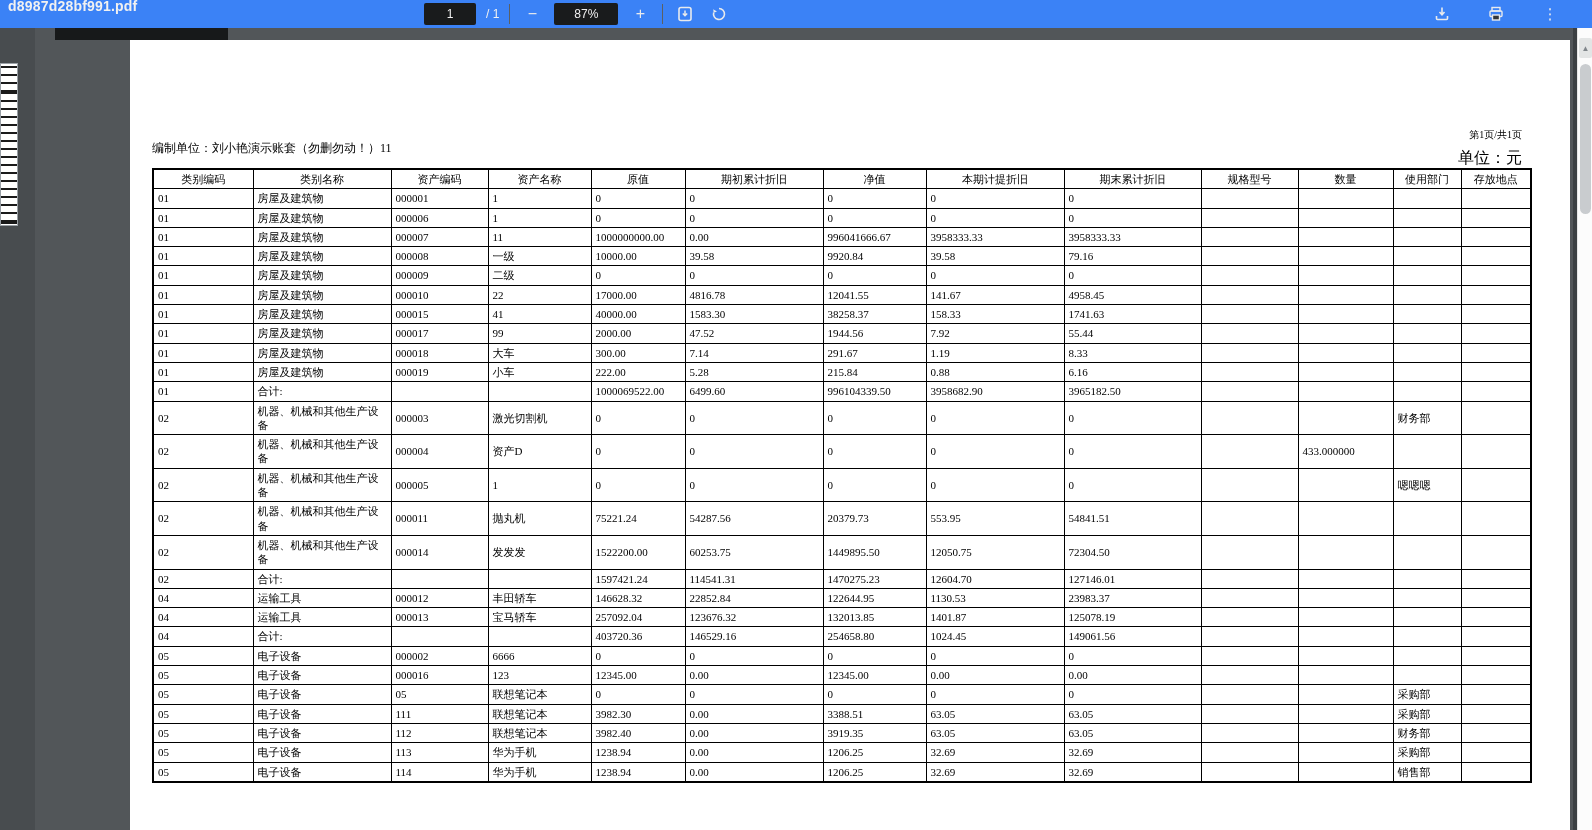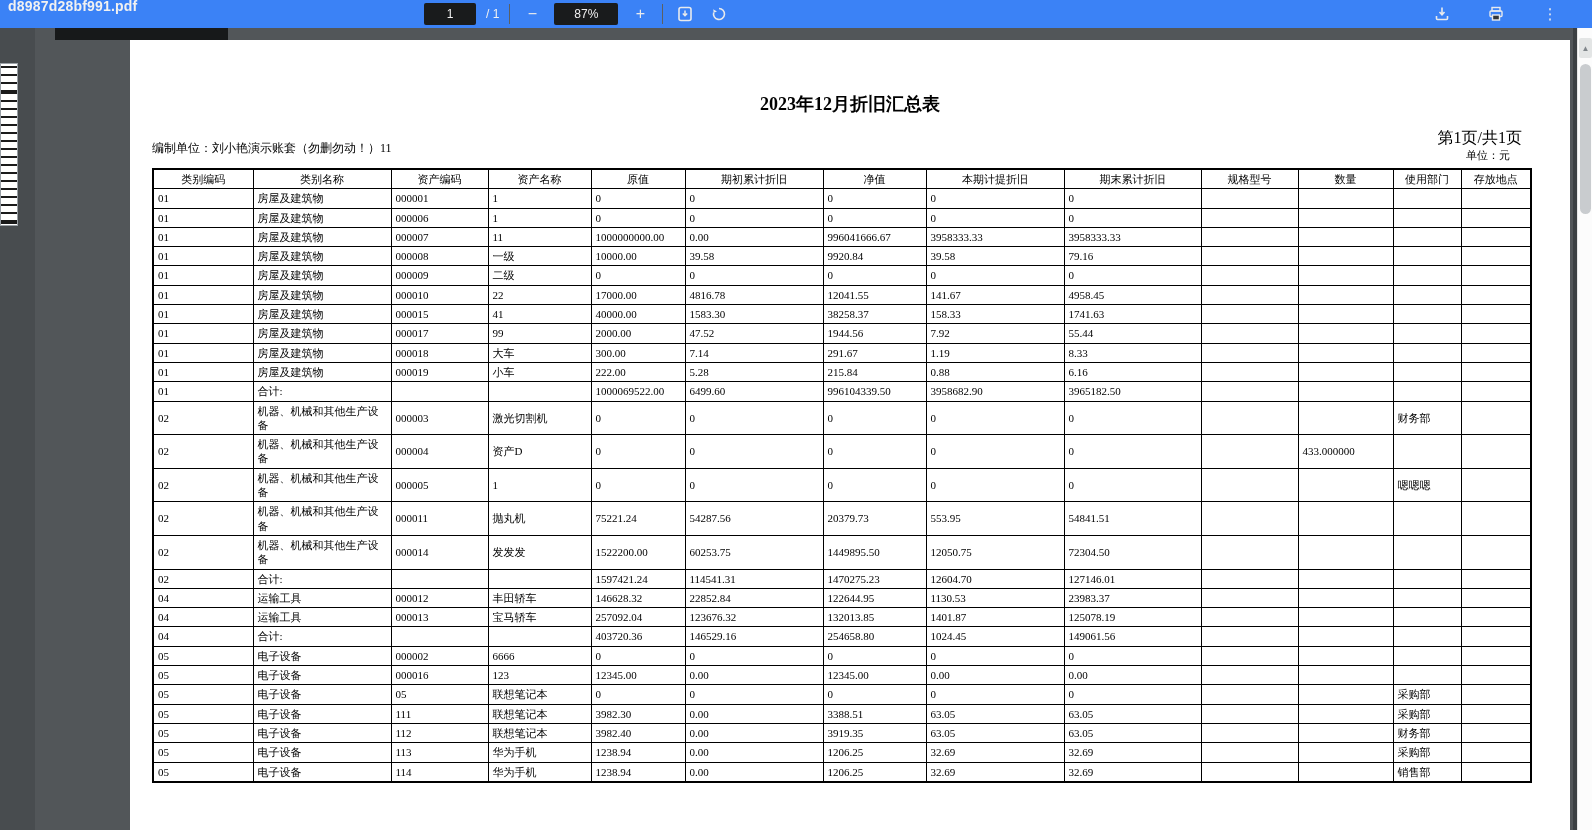--- a/index.html
+++ b/index.html
@@ -39,22 +39,22 @@
            background-image:repeating-linear-gradient(180deg,#1a1a1a 0 2px,transparent 2px 8px);
            background-position:0 28px; background-repeat:repeat-y; background-size:100% 130px; }
 
   
   .page { position:absolute; left:130px; top:12px; width:1440px; height:1080px;
           background:#fff; color:#000;
           font-family:"Liberation Serif","DejaVu Serif",serif; }
   .doc-title { position:absolute; left:0; top:52px; width:100%; text-align:center;
                font-size:18px; font-weight:bold; }
   .meta-left { position:absolute; left:22px; top:100px; font-size:12px; }
-  .meta-right-1 { position:absolute; right:48px; top:88px; font-size:16px; }
-  .meta-right-2 { position:absolute; right:60px; top:108px; font-size:11px; }
+  .meta-right-1 { position:absolute; right:48px; top:88px; font-size:10px; }
+  .meta-right-2 { position:absolute; right:48px; top:108px; font-size:16px; }
 
   table.sum { position:absolute; left:22px; top:128px; width:1378px;
               border-collapse:collapse; table-layout:fixed;
               font-family:"Liberation Serif","DejaVu Serif",serif; }
   table.sum th, table.sum td { border:1px solid #000; font-size:11px; font-weight:normal;
               padding:2px 4px; vertical-align:middle; overflow:hidden;
               word-break:break-all; line-height:1.3; }
   table.sum { border:2px solid #000;padding-left:12px; }
   table.sum th { text-align:center; height:19px; }
   table.sum td { text-align:left; height:19px; }
@@ -118,21 +118,20 @@
 
 <div class="toolbar-notch"></div>
 
 <div class="viewer">
 
   <div class="sidebar">
     <div class="thumb"></div>
   </div>
 
   <div class="page">
-    <div class="doc-title">2023年12月折旧汇总表</div>
     <div class="meta-left">编制单位：刘小艳演示账套（勿删勿动！）11</div>
     <div class="meta-right-1">第1页/共1页</div>
     <div class="meta-right-2">单位：元</div>
 
     <table class="sum">
       <colgroup>
           <col style="width: 100px;">
           <col style="width: 138px;">
           <col style="width: 97px;">
           <col style="width: 103px;">

